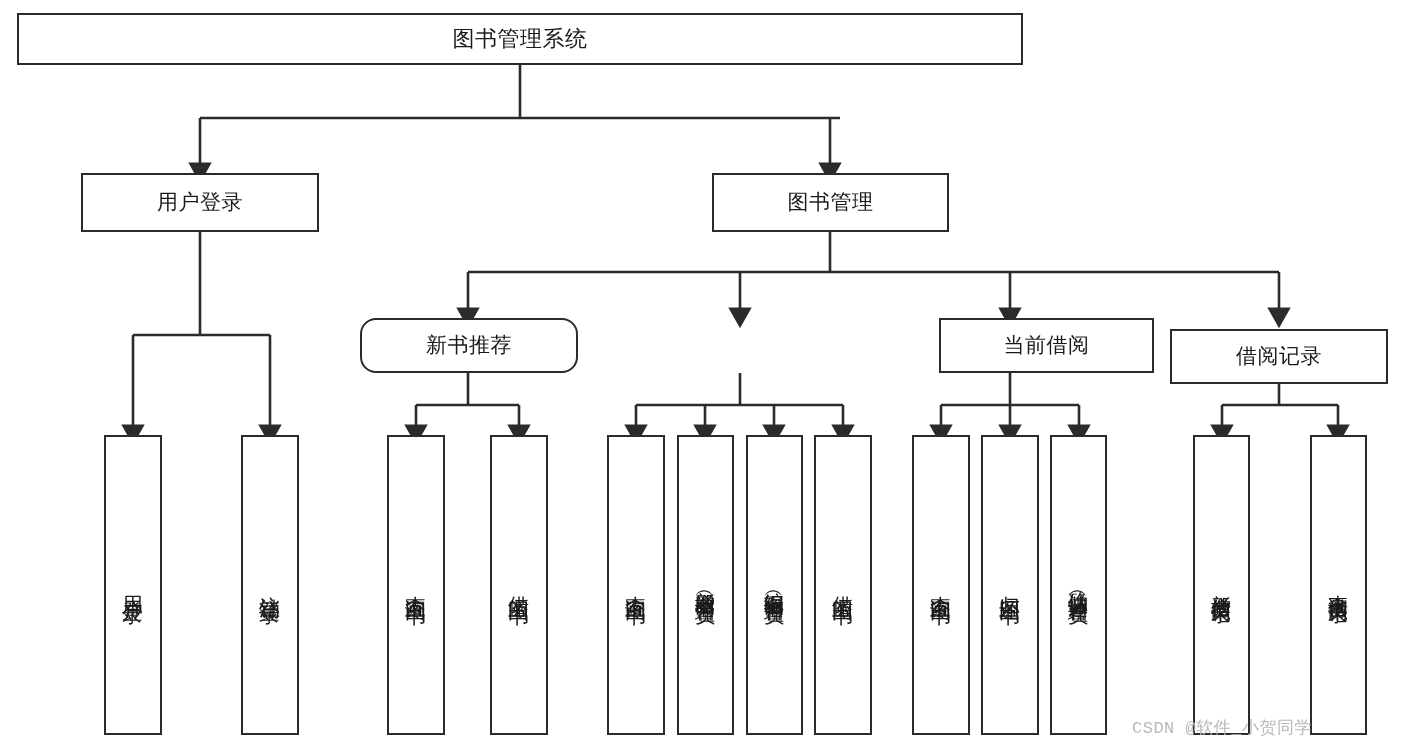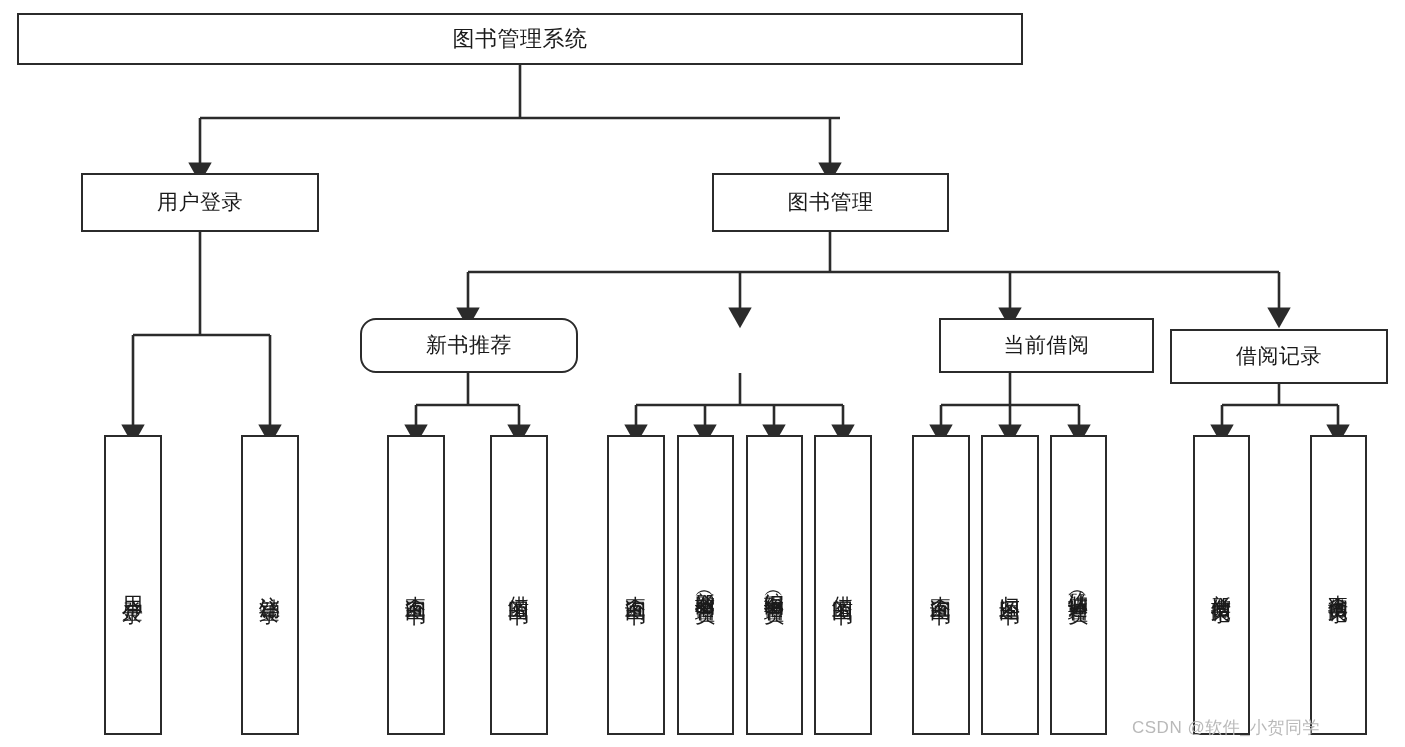--- a/index.html
+++ b/index.html
@@ -188,15 +188,15 @@
     <span class="label">确认归还（管理员）</span>
   </div>
 
   <div class="node vert narrow" style="left:1193px; top:435px; width:57px; height:300px;">
     <span class="label">新增借阅记录</span>
   </div>
   <div class="node vert narrow" style="left:1310px; top:435px; width:57px; height:300px;">
     <span class="label">查询借阅记录</span>
   </div>
 
-  <div class="watermark" style="left:1132px; top:716px;">CSDN @软件_小贺同学</div>
+  <div class="watermark" style="left:1132px; top:716px;font-family:Liberation Mono, monospace;">CSDN @软件_小贺同学</div>
 
 </div>
 
 </body></html>

